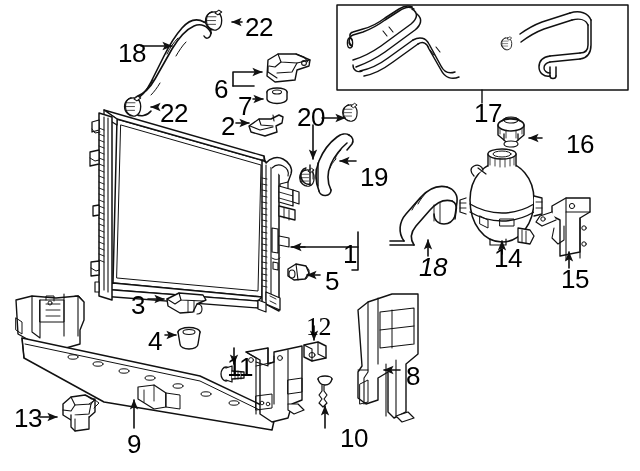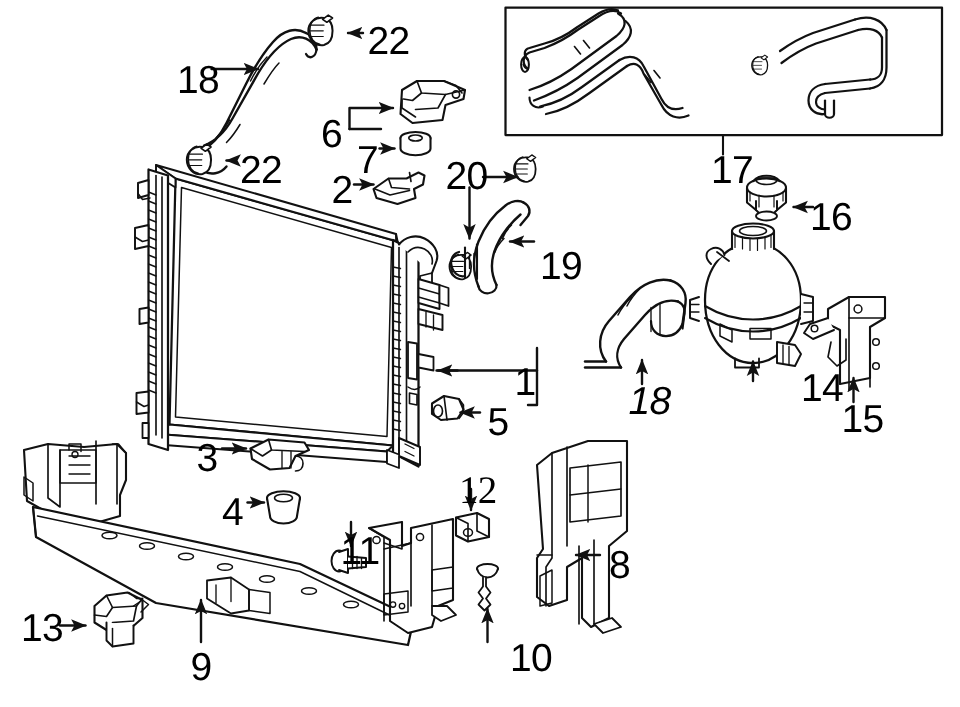--- a/index.html
+++ b/index.html
@@ -449,23 +449,23 @@
   <div class="callout" style="left:148px;top:328px;">4</div>
   <div class="callout" style="left:325px;top:268px;">5</div>
   <div class="callout" style="left:214px;top:76px;">6</div>
   <div class="callout" style="left:238px;top:93px;">7</div>
   <div class="callout" style="left:406px;top:363px;">8</div>
   <div class="callout" style="left:127px;top:431px;">9</div>
   <div class="callout" style="left:312px;top:425px;margin-left:28px;">10</div>
   <div class="callout" style="left:227px;top:354px;">11</div>
   <div class="callout" style="left:306px;top:314px;font-family:Liberation Serif, serif;">12</div>
   <div class="callout" style="left:14px;top:405px;">13</div>
-  <div class="callout" style="left:494px;top:245px;margin-left:40px;">14</div>
+  <div class="callout" style="left:494px;top:245px;">14</div>
   <div class="callout" style="left:561px;top:266px;text-align:right;">15</div>
-  <div class="callout" style="left:540px;top:131px;">16</div>
+  <div class="callout" style="left:566px;top:131px;">16</div>
   <div class="callout" style="left:474px;top:100px;">17</div>
   <div class="callout" style="left:419px;top:254px;font-style:italic;">18</div>
   <div class="callout" style="left:360px;top:152px;margin-top:12px;">19</div>
   <div class="callout" style="left:297px;top:104px;">20</div>
   <div class="callout" style="left:118px;top:40px;">18</div>
   <div class="callout" style="left:245px;top:14px;">22</div>
   <div class="callout" style="left:160px;top:100px;">22</div>
 
 </div>
 

